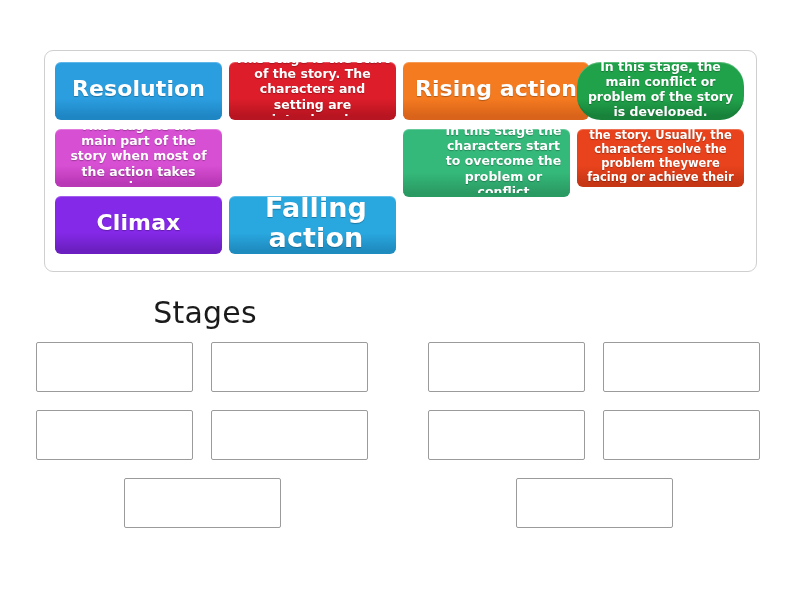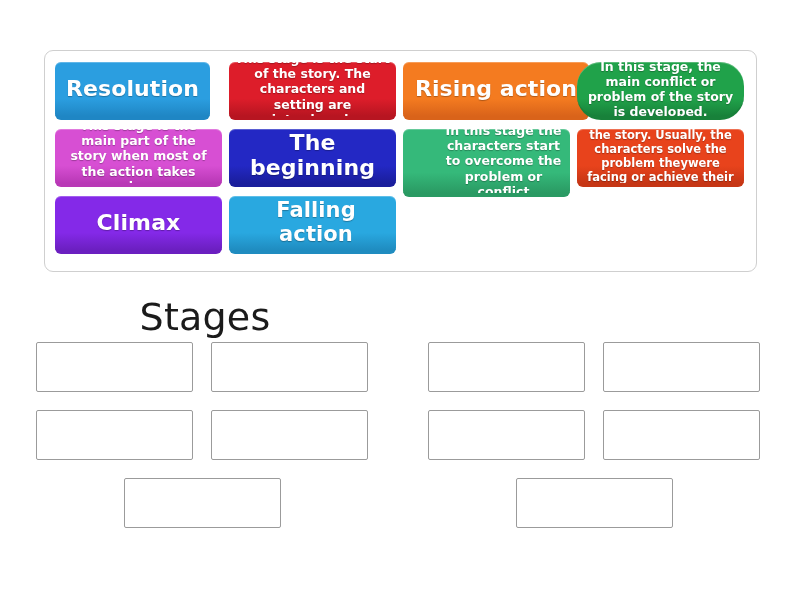--- a/index.html
+++ b/index.html
@@ -48,38 +48,38 @@
     line-height: 1.12;
     -webkit-font-smoothing: antialiased;
   }
 
   
   .card.title {
     font-size: 22px;
     letter-spacing: 0.1px;
   }
   .card.title.small {
-    font-size: 21px;
+    font-size: 27px;
     padding-left: 13px;
   }
 
   
   .card.def {
     font-size: 12.5px;
     font-weight: bold;
     line-height: 1.22;
   }
   .card.def.tiny {
     font-size: 11.5px;
   }
 
   
   .group-heading {
     position: absolute;
-    font-size: 38px;
+    font-size: 30px;
     font-weight: normal;
     color: #1b1b1b;
     font-family: "DejaVu Sans", sans-serif;
     text-align: center;
     letter-spacing: 0.2px;
   }
 
   .dropzone {
     position: absolute;
     box-sizing: border-box;
@@ -88,43 +88,40 @@
     background: #ffffff;
   }
 </style>
 </head>
 <body>
 
 <div id="app">
 
   <div class="tray">
 
-    <div class="card title" id="card-0" style="left: 10px; top: 11px; width: 155px; height: 58px; background: linear-gradient(rgb(43, 158, 224) 0%, rgb(43, 158, 224) 68%, rgb(31, 134, 196) 100%); border-bottom: 4px solid rgb(31, 134, 196); box-shadow: rgba(255, 255, 255, 0.25) 0px 1px 0px inset;">
+    <div class="card title" id="card-0" style="left: 10px; top: 11px; width: 167px; height: 58px; background: linear-gradient(rgb(43, 158, 224) 0%, rgb(43, 158, 224) 68%, rgb(31, 134, 196) 100%); border-bottom: 4px solid rgb(31, 134, 196); box-shadow: rgba(255, 255, 255, 0.25) 0px 1px 0px inset;">
       <span>Resolution</span>
     </div>
 
     <div class="card def" id="card-1" style="left: 184px; top: 11px; width: 167px; height: 58px; background: linear-gradient(rgb(221, 29, 42) 0%, rgb(221, 29, 42) 68%, rgb(183, 21, 33) 100%); border-bottom: 4px solid rgb(183, 21, 33); box-shadow: rgba(255, 255, 255, 0.25) 0px 1px 0px inset;">
       <span>This stage is the start of the story. The characters and setting are introduced.</span>
     </div>
 
     <div class="card title" id="card-2" style="left: 358px; top: 11px; width: 186px; height: 58px; background: linear-gradient(rgb(244, 123, 32) 0%, rgb(244, 123, 32) 68%, rgb(217, 99, 26) 100%); border-bottom: 4px solid rgb(217, 99, 26); box-shadow: rgba(255, 255, 255, 0.25) 0px 1px 0px inset;">
       <span>Rising action</span>
     </div>
 
     <div class="card def" id="card-3" style="left: 532px; top: 11px; width: 167px; height: 58px; background: linear-gradient(rgb(32, 162, 74) 0%, rgb(32, 162, 74) 68%, rgb(24, 129, 58) 100%); border-bottom: 4px solid rgb(24, 129, 58); box-shadow: rgba(255, 255, 255, 0.25) 0px 1px 0px inset; border-radius: 24px;">
       <span>In this stage, the main conflict or problem of the story is developed.</span>
     </div>
 
     <div class="card def" id="card-4" style="left: 10px; top: 78px; width: 167px; height: 58px; background: linear-gradient(rgb(215, 79, 211) 0%, rgb(215, 79, 211) 68%, rgb(185, 56, 182) 100%); border-bottom: 4px solid rgb(185, 56, 182); box-shadow: rgba(255, 255, 255, 0.25) 0px 1px 0px inset;">
       <span>This stage is the main part of the story when most of the action takes place</span>
     </div>
 
-    <div class="card title" id="card-5" style="left: 184px; top: 78px; width: 167px; height: 58px; background: linear-gradient(rgb(35, 40, 196) 0%, rgb(35, 40, 196) 68%, rgb(26, 30, 156) 100%); border-bottom: 4px solid rgb(26, 30, 156); box-shadow: rgba(255, 255, 255, 0.25) 0px 1px 0px inset;">
-      <span>The beginning</span>
-    </div>
 
     <div class="card def" id="card-6" style="left: 358px; top: 78px; width: 167px; height: 68px; background: linear-gradient(rgb(53, 185, 122) 0%, rgb(53, 185, 122) 68%, rgb(42, 154, 99) 100%); border-bottom: 4px solid rgb(42, 154, 99); box-shadow: rgba(255, 255, 255, 0.25) 0px 1px 0px inset; padding-left: 40px;">
       <span>In this stage the characters start to overcome the problem or conflict</span>
     </div>
 
     <div class="card def tiny" id="card-7" style="left: 532px; top: 78px; width: 167px; height: 58px; background: linear-gradient(rgb(232, 67, 28) 0%, rgb(232, 67, 28) 68%, rgb(198, 54, 21) 100%); border-bottom: 4px solid rgb(198, 54, 21); box-shadow: rgba(255, 255, 255, 0.25) 0px 1px 0px inset;">
       <span>This stage is the end of the story. Usually, the characters solve the problem theywere facing or achieve their goal.</span>
     </div>
 
     <div class="card title" id="card-8" style="left: 10px; top: 145px; width: 167px; height: 58px; background: linear-gradient(rgb(132, 41, 232) 0%, rgb(132, 41, 232) 68%, rgb(107, 31, 192) 100%); border-bottom: 4px solid rgb(107, 31, 192); box-shadow: rgba(255, 255, 255, 0.25) 0px 1px 0px inset;">

